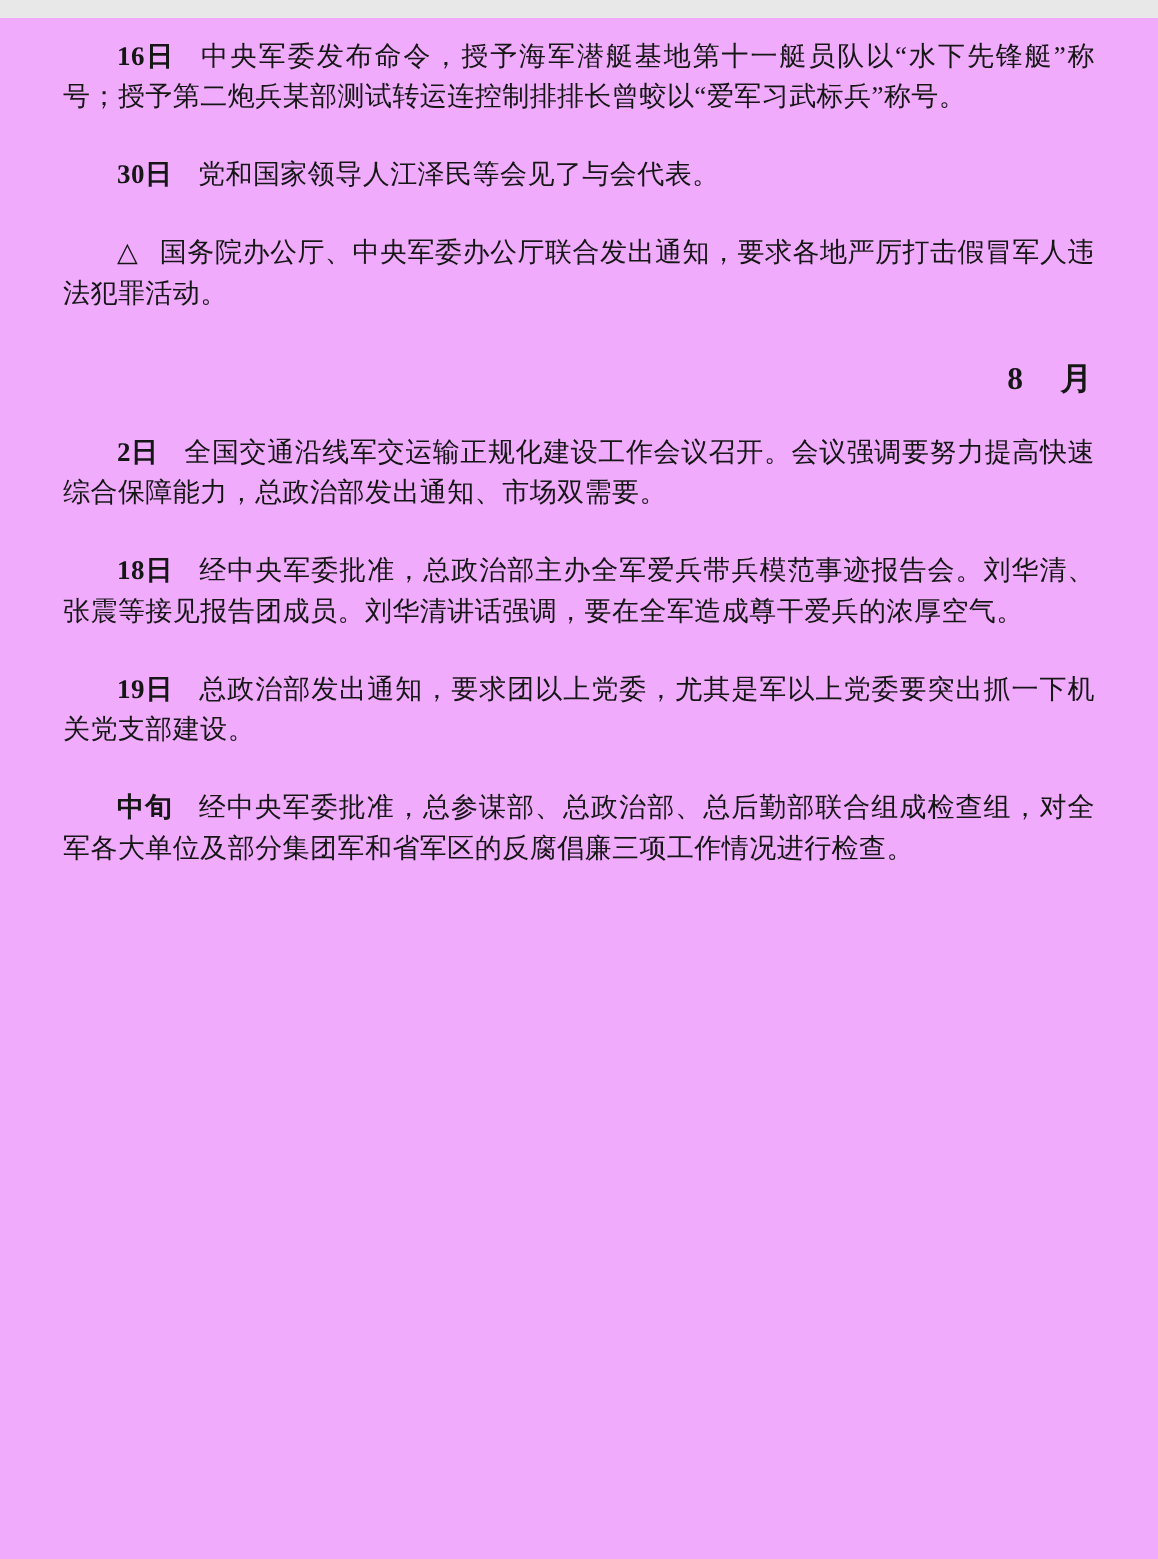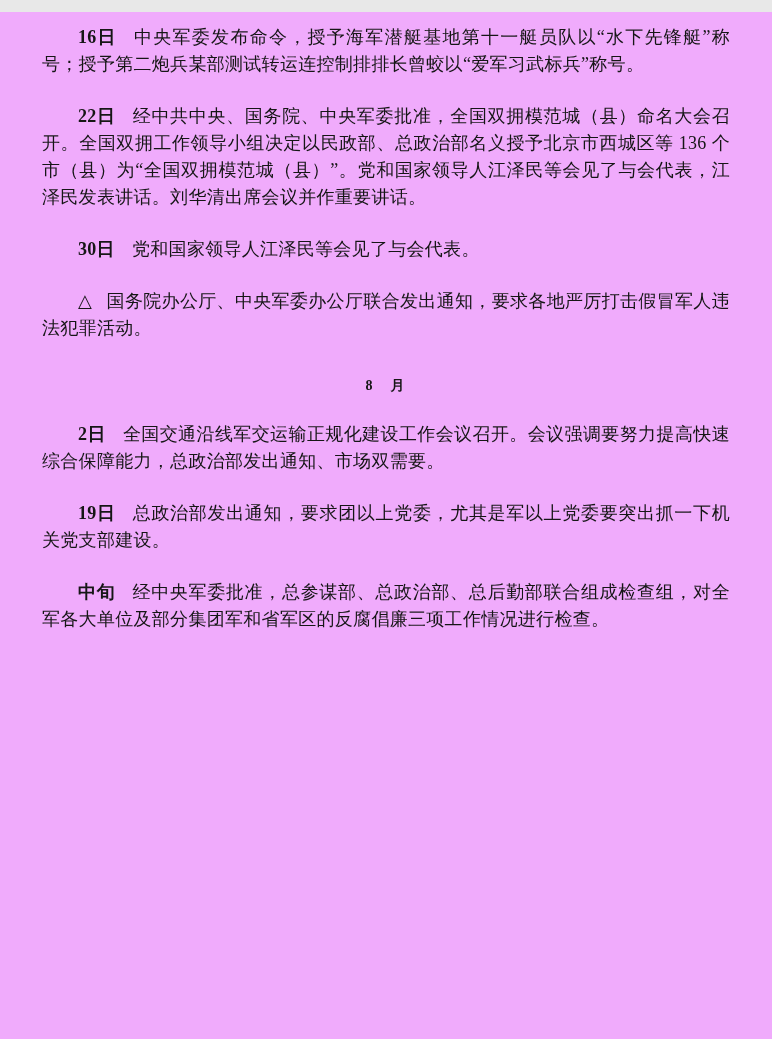--- a/index.html
+++ b/index.html
@@ -30,46 +30,46 @@
   .entry .marker {
     font-weight: bold;
     padding-right: 0.95em;
   }
   .entry .marker.plain {
     font-weight: normal;
     padding-right: 0.8em;
   }
   .month-header {
     margin: 30px 0 22px 0;
-    text-align: center;
+    text-align: right;
     font-weight: bold;
-    font-size: 14px;
+    font-size: 21px;
     letter-spacing: 2px;
     text-indent: 0;
   }
 </style>
 </head>
 <body>
 
 <div class="page">
 
   <p class="entry"><span class="marker">16日</span><span>中央军委发布命令，授予海军潜艇基地第十一艇员队以“水下先锋艇”称号；授予第二炮兵某部测试转运连控制排排长曾蛟以“爱军习武标兵”称号。</span></p>
 
 
-  <p class="entry"><span class="marker">22日</span><span>经中共中央、国务院、中央军委批准，全国双拥模范城（县）命名大会召开。全国双拥工作领导小组决定以民政部、总政治部名义授予北京市西城区等 136 个市（县）为“全国双拥模范城（县）”。党和国家领导人江泽民等会见了与会代表，江泽民发表讲话。刘华清出席会议并作重要讲话。</span></p>
 
   <p class="entry"><span class="marker">30日</span><span>党和国家领导人江泽民等会见了与会代表。</span></p>
 
 
   <p class="entry"><span class="marker plain">△</span><span>国务院办公厅、中央军委办公厅联合发出通知，要求各地严厉打击假冒军人违法犯罪活动。</span></p>
 
   <p class="entry month-header">8　月</p>
 
   <p class="entry"><span class="marker">2日</span><span>全国交通沿线军交运输正规化建设工作会议召开。会议强调要努力提高快速综合保障能力，总政治部发出通知、市场双需要。</span></p>
 
 
 
+  <p class="entry"><span class="marker">18日</span><span>经中央军委批准，总政治部主办全军爱兵带兵模范事迹报告会。刘华清、张震等接见报告团成员。刘华清讲话强调，要在全军造成尊干爱兵的浓厚空气。</span></p>
 
   <p class="entry"><span class="marker">19日</span><span>总政治部发出通知，要求团以上党委，尤其是军以上党委要突出抓一下机关党支部建设。</span></p>
 
   <p class="entry"><span class="marker">中旬</span><span>经中央军委批准，总参谋部、总政治部、总后勤部联合组成检查组，对全军各大单位及部分集团军和省军区的反腐倡廉三项工作情况进行检查。</span></p>
 
 </div>
 
 </body></html>

